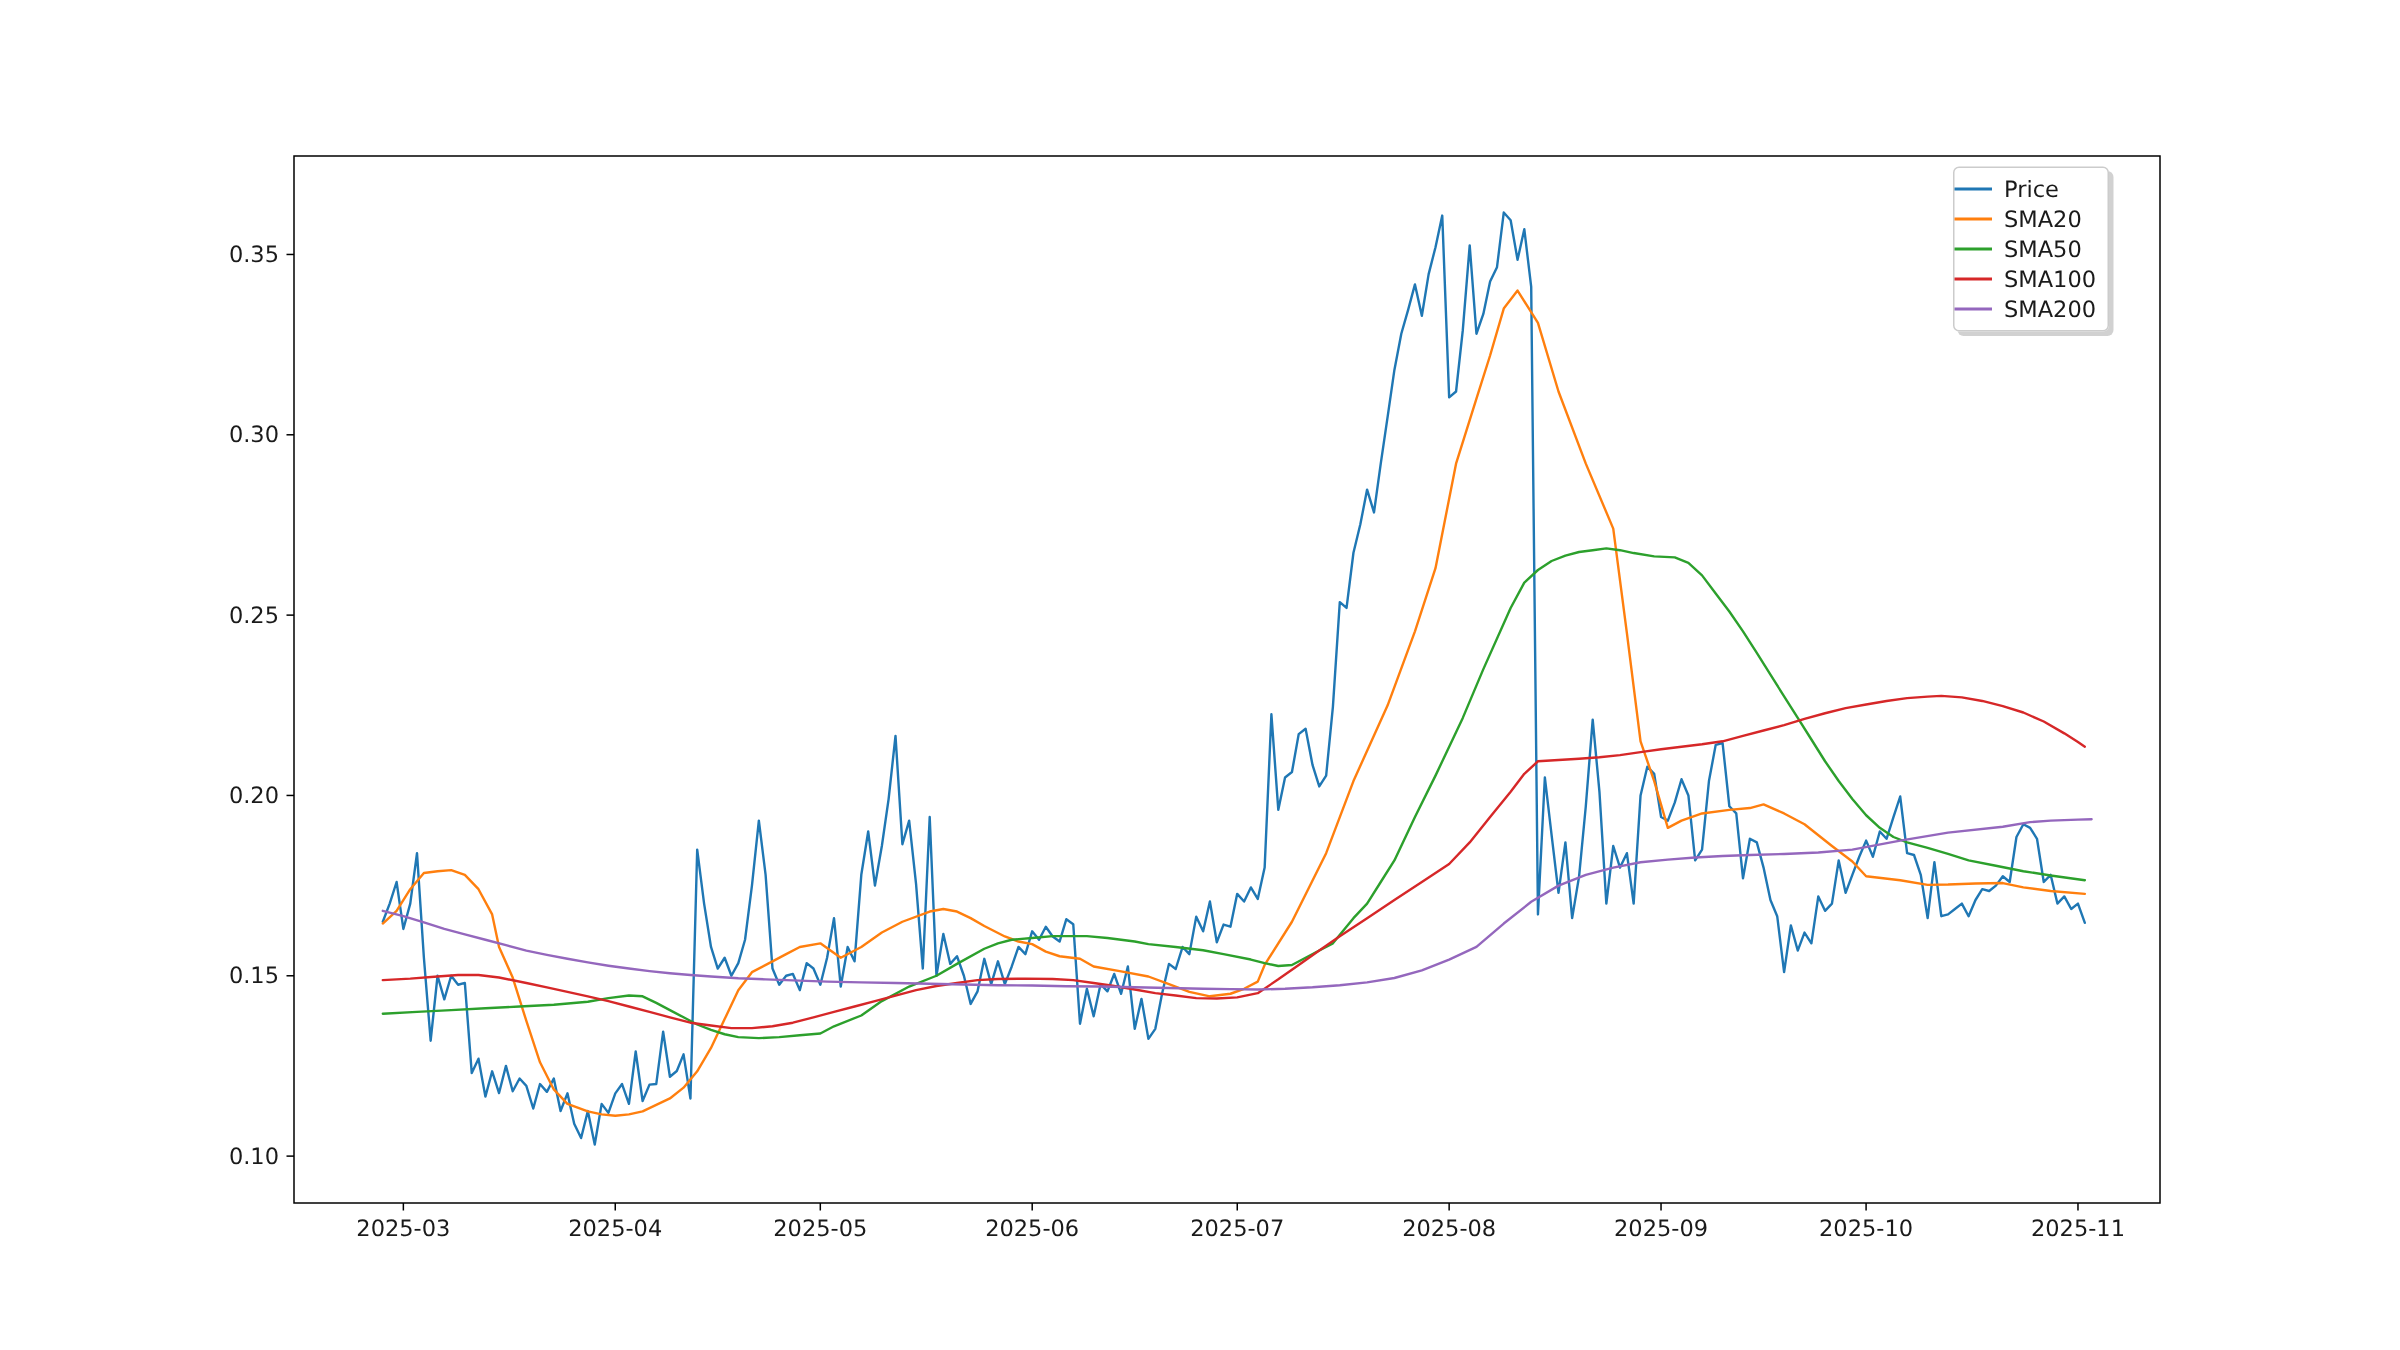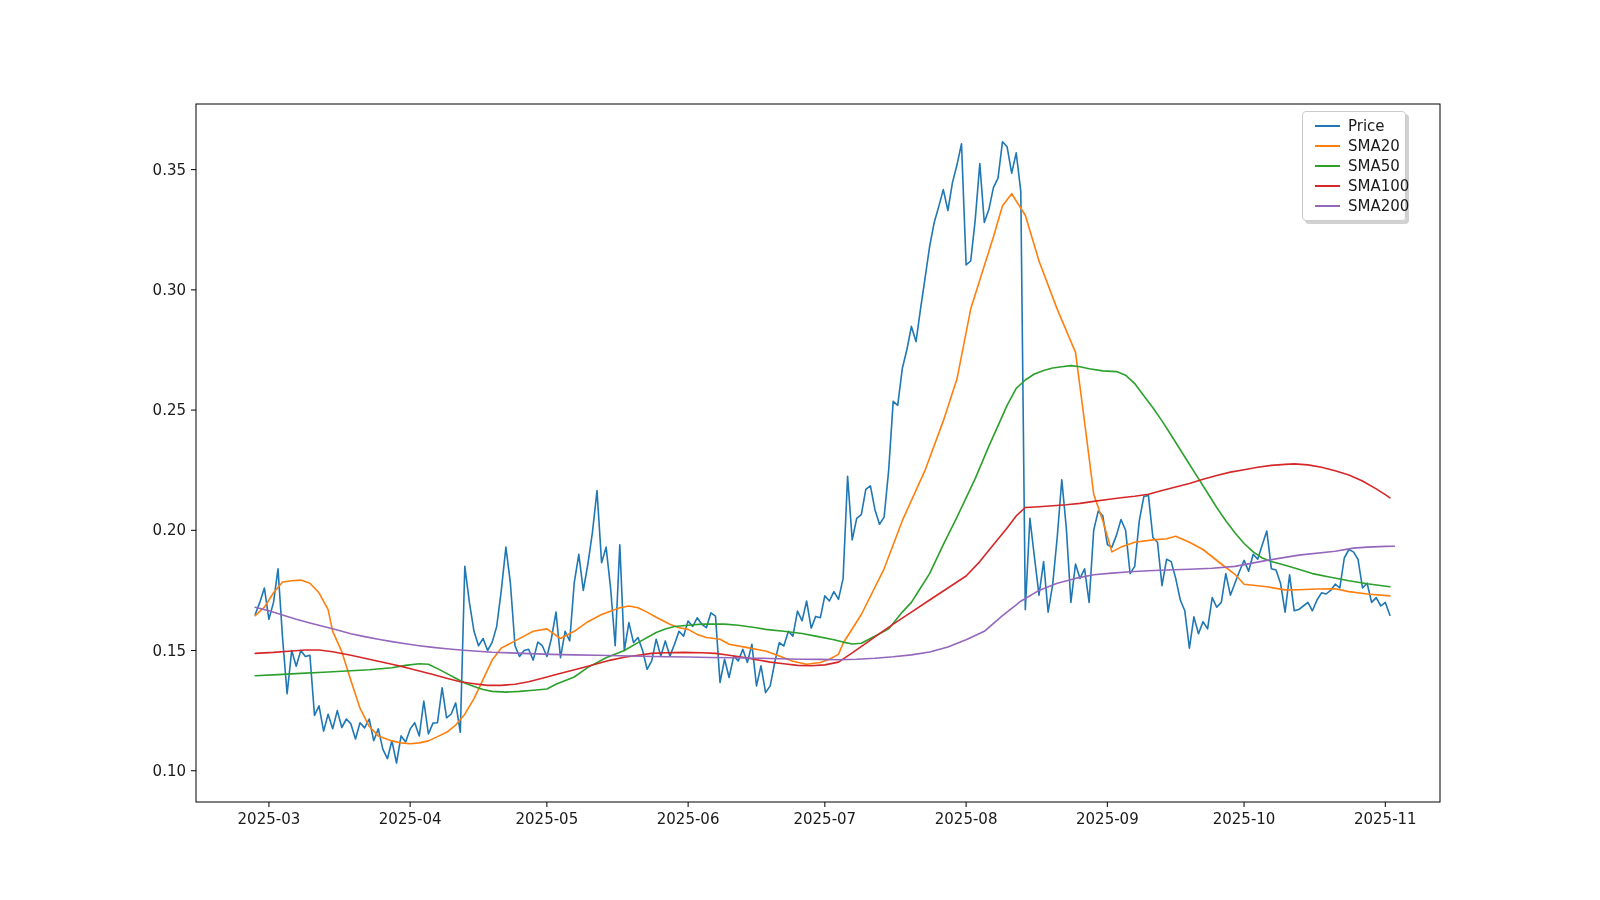--- a/index.html
+++ b/index.html
@@ -4,21 +4,21 @@
 <style>
   html,body{margin:0;padding:0;background:#ffffff;}
   body{width:1600px;height:900px;overflow:hidden;position:relative;
        font-family:"DejaVu Sans","Liberation Sans",sans-serif;}
   #figure{position:absolute;left:0;top:0;width:1600px;height:900px;background:#ffffff;}
   #chart-svg{position:absolute;left:0;top:0;}
   .tick-label{font-size:15px;fill:#1a1a1a;}
   #legend{position:absolute;left:1302px;top:111px;width:104px;
           background:rgba(255,255,255,0.9);border:1px solid #cccccc;border-radius:4px;
           box-shadow:3px 3px 0 rgba(0,0,0,0.18);
-          padding:6px 8px 6px 12px;box-sizing:border-box;display:flex;flex-direction:column;gap:4px;}
+          padding:6px 8px 6px 0;box-sizing:border-box;display:flex;flex-direction:column;gap:4px;}
   .lrow{display:flex;align-items:center;gap:8px;height:16px;}
   .lswatch{display:inline-block;width:25px;height:0;border-top:2px solid #000;flex:0 0 25px;}
   .llabel{font-size:15px;color:#1a1a1a;white-space:nowrap;line-height:16px;}
 </style>
 </head>
 <body>
 
 <div id="figure">
   <svg id="chart-svg" width="1600" height="900">
       <polyline points="255.2,614.5 259.8,602.4 264.4,588.0 268.9,619.3 273.5,602.4 278.0,568.8 282.6,638.5 287.1,693.8 291.7,650.5 296.2,666.2 300.8,650.5 305.4,656.5 309.9,655.3 314.5,715.4 319.0,705.8 323.6,731.1 328.1,714.2 332.7,728.7 337.3,710.6 341.8,727.5 346.4,719.0 350.9,723.9 355.5,739.0 360.0,722.7 364.6,727.9 369.2,719.0 373.7,740.7 378.3,728.9 382.8,749.1 387.4,758.7 391.9,740.7 396.5,763.0 401.1,735.9 405.6,741.9 410.2,728.9 414.7,722.7 419.3,735.9 423.8,701.0 428.4,734.0 433.0,723.1 437.5,722.7 442.1,687.8 446.6,717.8 451.2,714.0 455.7,702.9 460.3,732.3 464.8,566.4 469.4,602.4 474.0,631.3 478.5,645.7 483.1,638.5 487.6,650.5 492.2,642.1 496.7,626.5 501.3,590.4 505.9,547.1 510.4,583.2 515.0,645.7 519.5,656.5 524.1,650.5 528.6,649.3 533.2,660.1 537.8,642.1 542.3,645.7 546.9,656.5 551.4,638.5 556.0,612.1 560.5,657.7 565.1,631.3 569.7,640.9 574.2,583.2 578.8,554.3 583.3,590.4 587.9,564.0 592.4,532.7 597.0,490.6 601.6,562.8 606.1,547.1 610.7,589.2 615.2,645.7 619.8,544.7 624.3,650.5 628.9,622.6 633.5,642.6 638.0,637.5 642.6,650.5 647.1,669.3 651.7,660.9 656.2,639.2 660.8,656.1 665.3,640.9 669.9,656.1 674.5,644.3 679.0,631.3 683.6,636.1 688.1,620.9 692.7,626.5 697.2,617.8 701.8,624.3 706.4,627.7 710.9,612.8 715.5,616.1 720.0,682.5 724.6,659.2 729.1,677.5 733.7,656.1 738.3,660.9 742.8,649.3 747.4,662.5 751.9,644.3 756.5,685.9 761.0,665.9 765.6,692.6 770.2,685.9 774.7,662.5 779.3,642.6 783.8,646.0 788.4,631.3 792.9,636.1 797.5,611.1 802.1,620.9 806.6,601.0 811.2,628.2 815.7,616.4 820.3,617.8 824.8,595.9 829.4,601.0 833.9,591.6 838.5,599.3 843.1,578.4 847.6,476.2 852.2,539.9 856.7,518.3 861.3,514.7 865.8,489.4 870.4,485.8 875.0,509.9 879.5,524.3 884.1,517.1 888.6,471.2 893.2,401.4 897.7,405.3 902.3,368.5 906.9,349.5 911.4,326.4 916.0,341.6 920.5,309.1 925.1,277.8 929.6,246.6 934.2,222.5 938.8,206.4 943.3,189.6 947.9,210.5 952.4,182.9 957.0,164.8 961.5,143.7 966.1,264.9 970.7,261.0 975.2,220.1 979.8,163.6 984.3,222.5 988.9,209.3 993.4,187.7 998.0,178.1 1002.5,141.7 1007.1,146.8 1011.7,173.2 1016.2,152.8 1020.8,191.3 1025.3,609.6 1029.9,518.3 1034.4,556.8 1039.0,595.2 1043.6,561.6 1048.1,612.1 1052.7,584.4 1057.2,537.5 1061.8,479.8 1066.3,527.9 1070.9,602.4 1075.5,564.0 1080.0,578.4 1084.6,568.8 1089.1,602.4 1093.7,530.3 1098.2,511.1 1102.8,515.9 1107.4,544.7 1111.9,547.1 1116.5,535.1 1121.0,519.5 1125.6,530.3 1130.1,573.6 1134.7,566.4 1139.3,520.7 1143.8,496.6 1148.4,495.4 1152.9,537.5 1157.5,542.3 1162.0,585.6 1166.6,559.2 1171.2,561.6 1175.7,578.4 1180.3,600.0 1184.8,610.8 1189.4,648.1 1193.9,616.9 1198.5,633.7 1203.0,621.7 1207.6,628.9 1212.2,597.6 1216.7,607.2 1221.3,602.4 1225.8,573.6 1230.4,595.2 1234.9,583.2 1239.5,571.2 1244.1,560.4 1248.6,571.2 1253.2,554.3 1257.7,559.2 1262.3,544.7 1266.8,531.0 1271.4,568.8 1276.0,570.0 1280.5,583.2 1285.1,612.1 1289.6,574.8 1294.2,610.8 1298.7,609.6 1303.3,606.0 1307.9,602.4 1312.4,610.8 1317.0,600.0 1321.5,592.8 1326.1,594.0 1330.6,590.4 1335.2,584.2 1339.8,588.0 1344.3,558.0 1348.9,549.5 1353.4,551.9 1358.0,559.2 1362.5,588.0 1367.1,583.2 1371.6,602.4 1376.2,597.6 1380.8,606.0 1385.3,602.4 1389.9,615.2" fill="none" stroke="#1f77b4" stroke-width="1.6" stroke-linejoin="round" stroke-linecap="round"></polyline>

